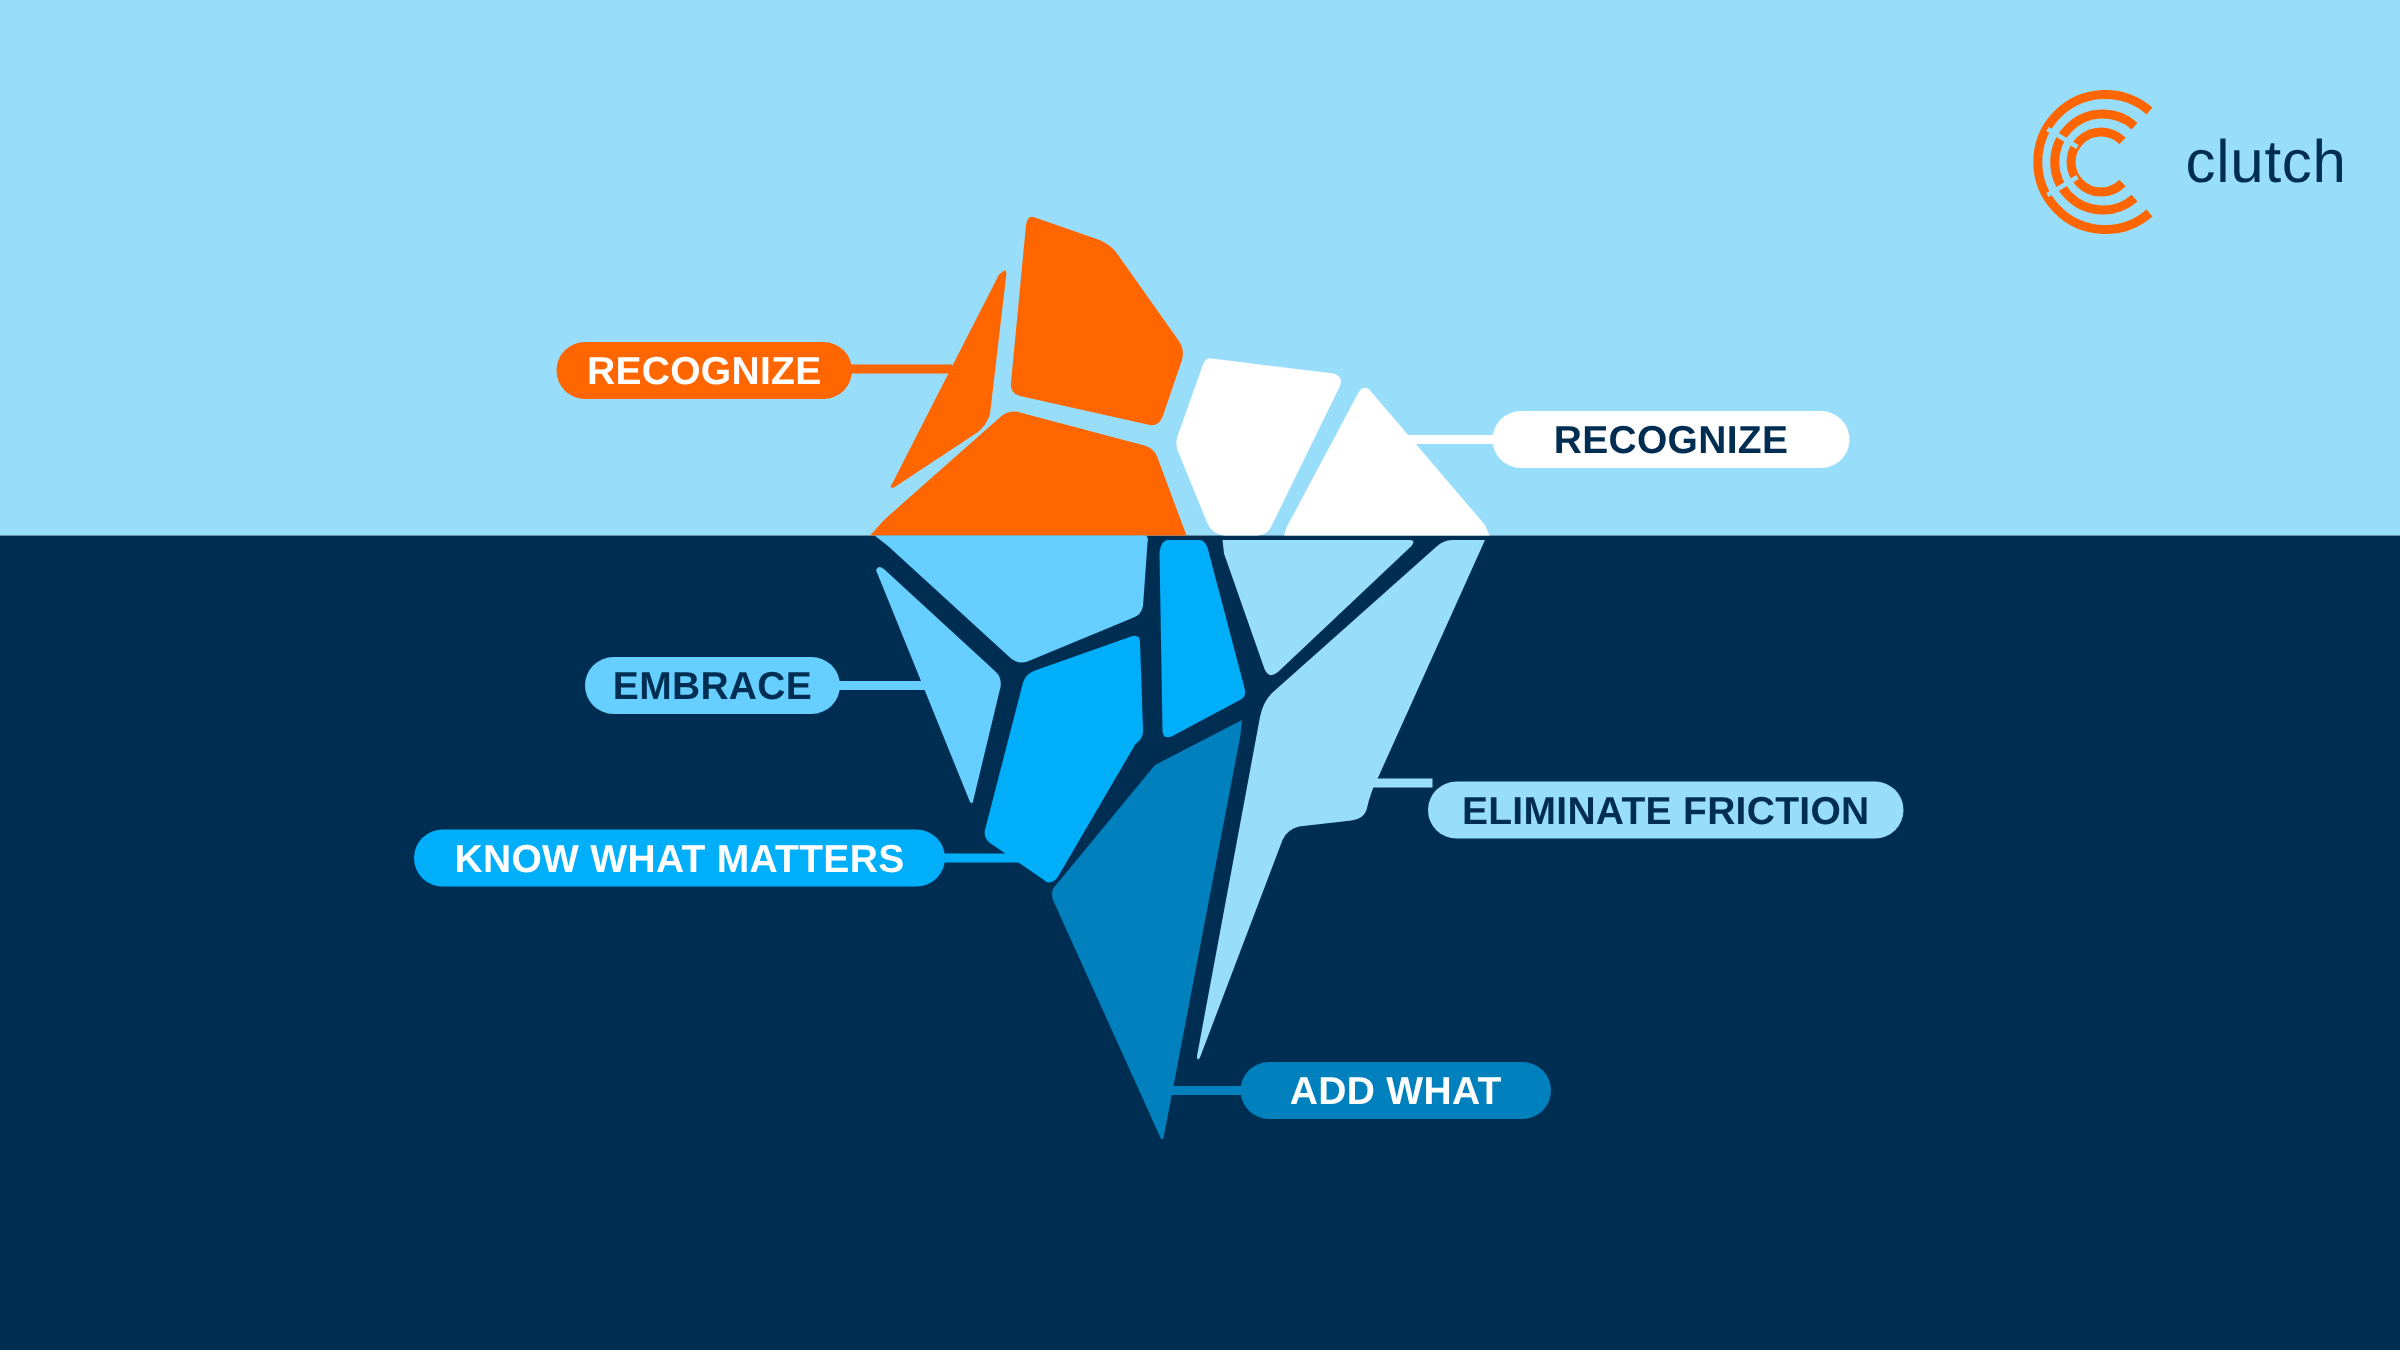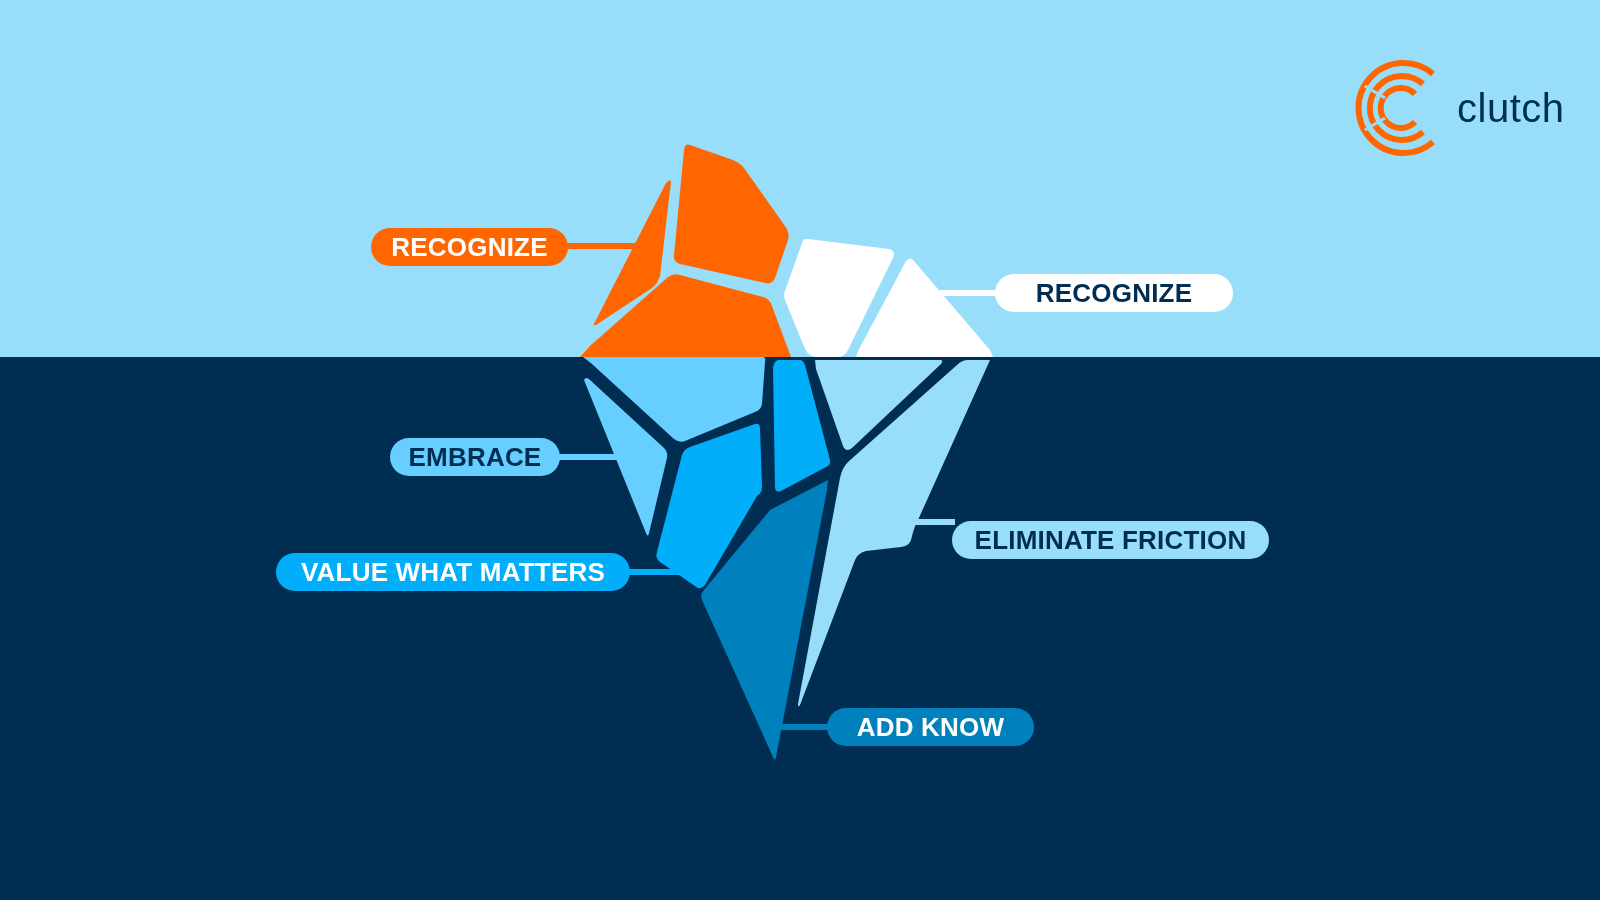--- a/index.html
+++ b/index.html
@@ -45,23 +45,23 @@
     <path d="M778 360 L800 360 Q803 360 805 365 L830 460 Q831 465 826 467 L781 491 Q775 493 775 487 L773 368 Q774 361 778 360 Z" fill="#00AEF9"></path>
     <path d="M770 510 L828 480 L827 490 L776 757 Q775 762 773 757 L702 600 Q700 594 704 590 Z" fill="#0080BD"></path>
     <path d="M815 360 L940 360 Q944 360 941 364 L852 448 Q846 453 843 446 L816 369 Z" fill="#98DEFB"></path>
     <path d="M968 360 L990 360 L918 520 Q914 527 911 540 Q909 546 901 547 L866 551 Q858 553 855 560 L800 705 Q798 708 798 704 L840 478 Q842 468 848 462 L957 365 Q962 360 968 360 Z" fill="#98DEFB"></path>
   </g>
 </svg>
 
 <div class="pill" style="left:371px; top:228px; width:197px; background:#FF6600; color:#FFFFFF;">RECOGNIZE</div>
 <div class="pill" style="left:995px; top:274px; width:238px; background:#FFFFFF; color:#002E53;">RECOGNIZE</div>
 <div class="pill" style="left:390px; top:438px; width:170px; background:#66CFFF; color:#002E53;">EMBRACE</div>
-<div class="pill" style="left:276px; top:553px; width:354px; background:#00AEF9; color:#FFFFFF;">VALUE WHAT MATTERS</div>
+<div class="pill" style="left:276px; top:553px; width:354px; background:#00AEF9; color:#FFFFFF;">KNOW WHAT MATTERS</div>
 <div class="pill" style="left:952px; top:521px; width:317px; background:#98DEFB; color:#002E53;">ELIMINATE FRICTION</div>
-<div class="pill" style="left:827px; top:708px; width:207px; background:#0080BD; color:#FFFFFF;">ADD KNOW</div>
+<div class="pill" style="left:827px; top:708px; width:207px; background:#0080BD; color:#FFFFFF;">ADD WHAT</div>
 
 <div class="logo">
   <svg width="88" height="100" viewBox="0 0 88 100">
     <g fill="none" stroke="#FF6600" stroke-width="6">
       <path d="M78 16 A45 45 0 1 0 78 84"></path>
       <path d="M68 26 A32 32 0 1 0 68 74"></path>
       <path d="M60 36 A20 20 0 1 0 60 64"></path>
     </g>
     <g stroke="#98DEFB" stroke-width="3">
       <line x1="10" y1="28" x2="30" y2="40"></line>

